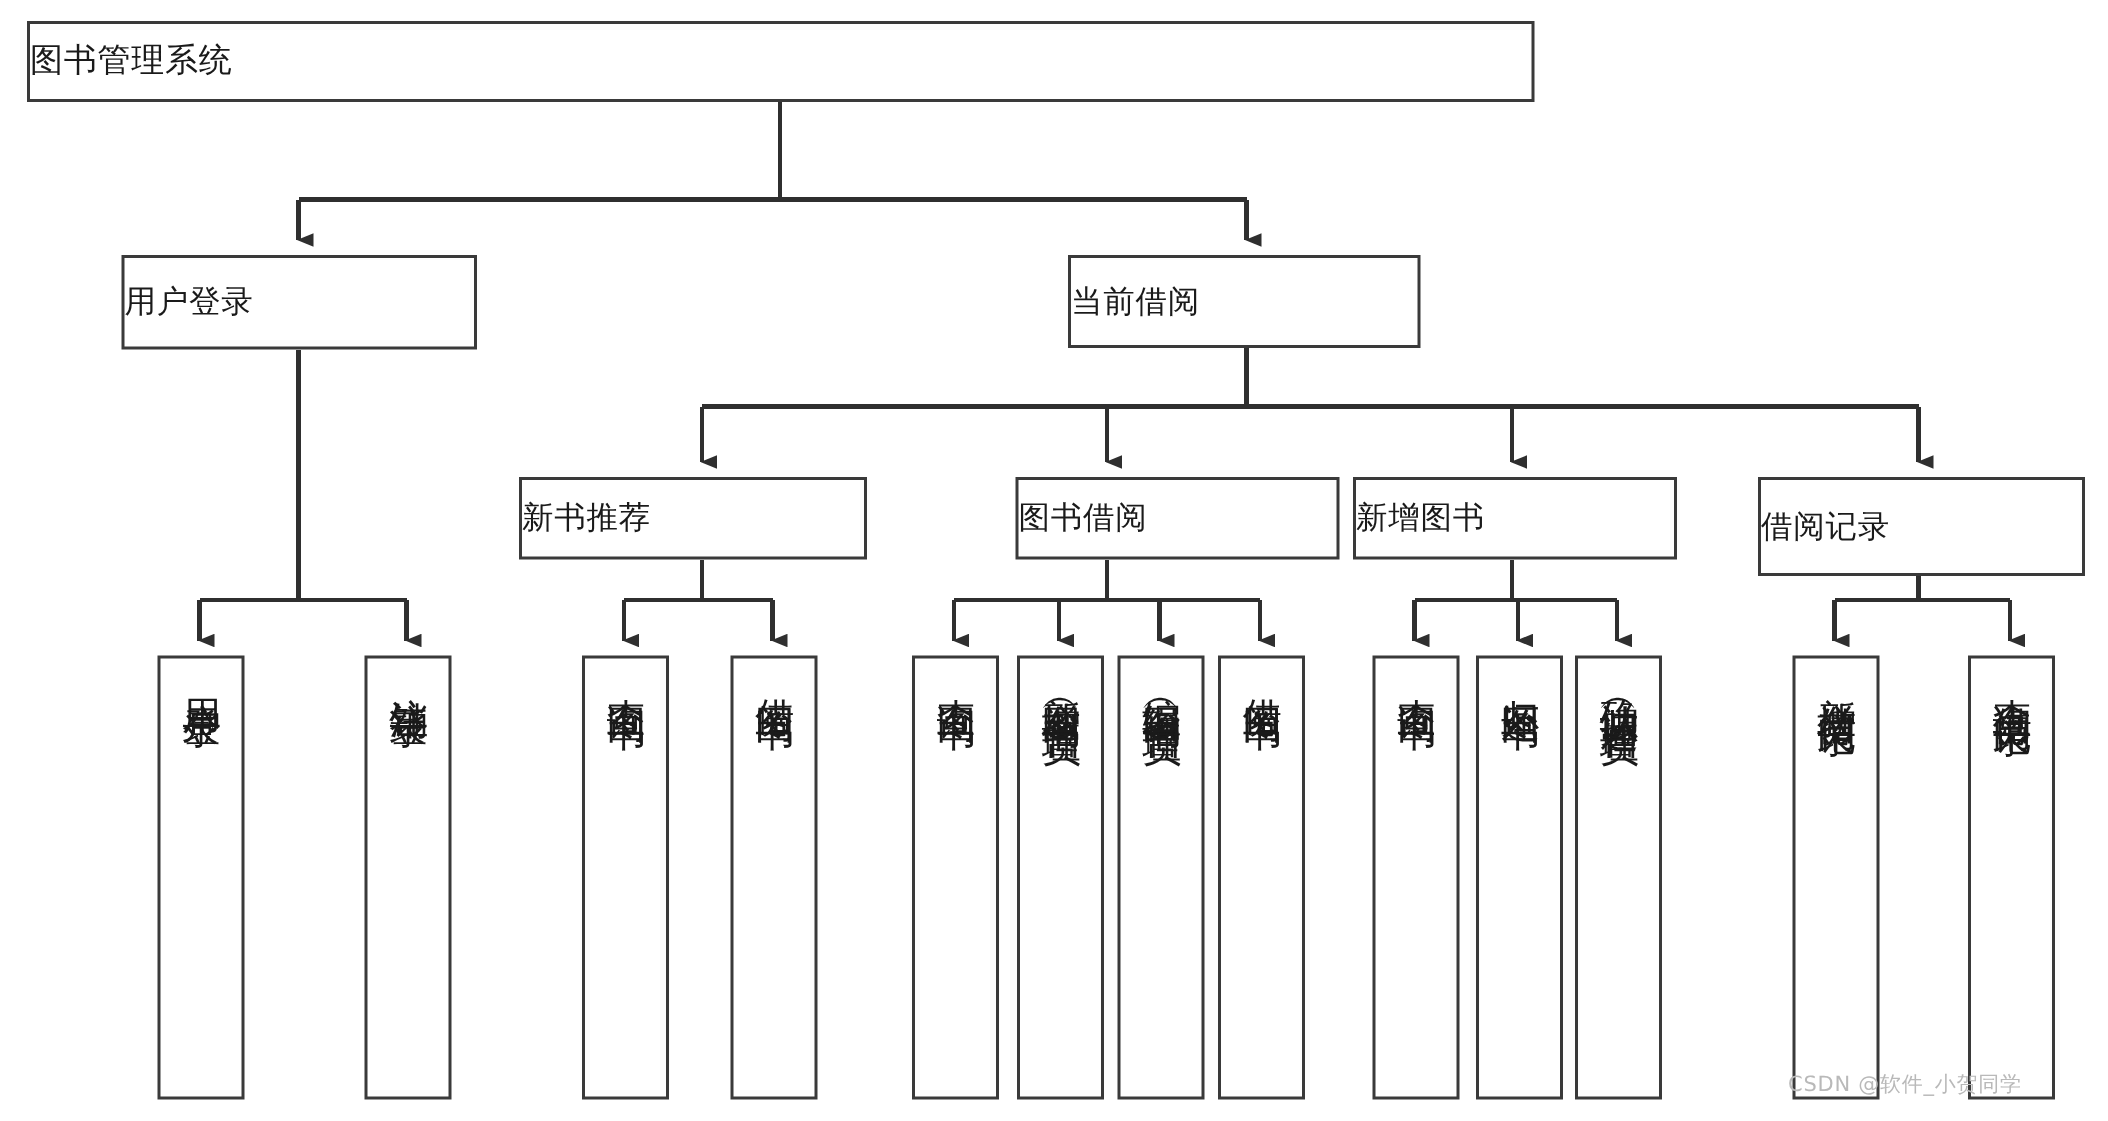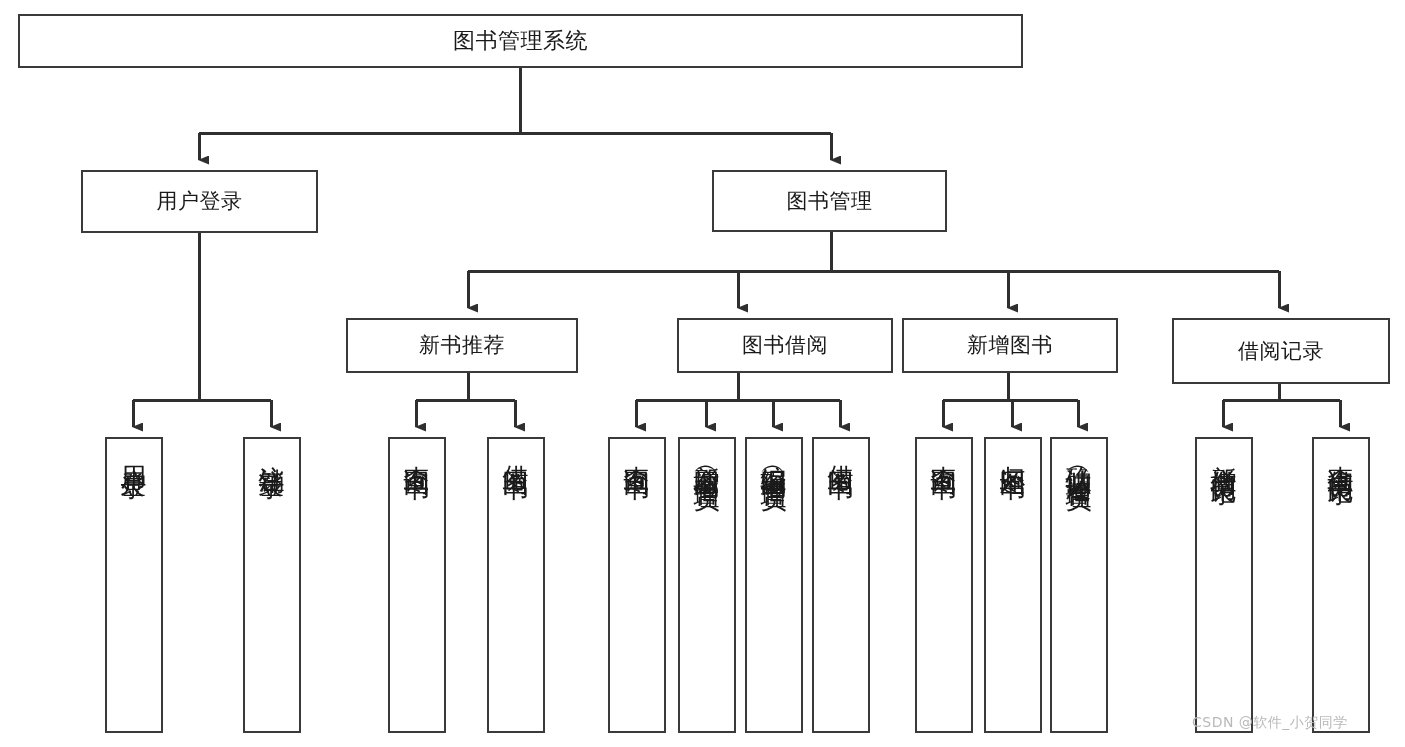--- a/index.html
+++ b/index.html
@@ -26,21 +26,20 @@
     height: 747px;
     pointer-events: none;
   }
   .node {
     position: absolute;
     box-sizing: border-box;
     background: #ffffff;
     border: 2px solid #3a3a3a;
     display: flex;
     align-items: center;
-    justify-content: center;
     color: #1a1a1a;
     z-index: 2;
   }
   .node-label {
     display: block;
     text-align: center;
     line-height: 1.08;
     letter-spacing: 0.5px;
   }
   
@@ -130,21 +129,21 @@
   </svg>
 
   <div class="node horiz root" style="left:18px; top:14px; width:1005px; height:54px;">
     <span class="node-label">图书管理系统</span>
   </div>
 
   <div class="node horiz" style="left:81px; top:170px; width:237px; height:63px;">
     <span class="node-label">用户登录</span>
   </div>
   <div class="node horiz" style="left:712px; top:170px; width:235px; height:62px;">
-    <span class="node-label">图书管理</span>
+    <span class="node-label">当前借阅</span>
   </div>
 
   <div class="node horiz" style="left:346px; top:318px; width:232px; height:55px;">
     <span class="node-label">新书推荐</span>
   </div>
   <div class="node horiz" style="left:632px; top:318px; width:216px; height:55px;margin-left:45px;">
     <span class="node-label">图书借阅</span>
   </div>
   <div class="node horiz" style="left:902px; top:318px; width:216px; height:55px;">
     <span class="node-label">新增图书</span>

